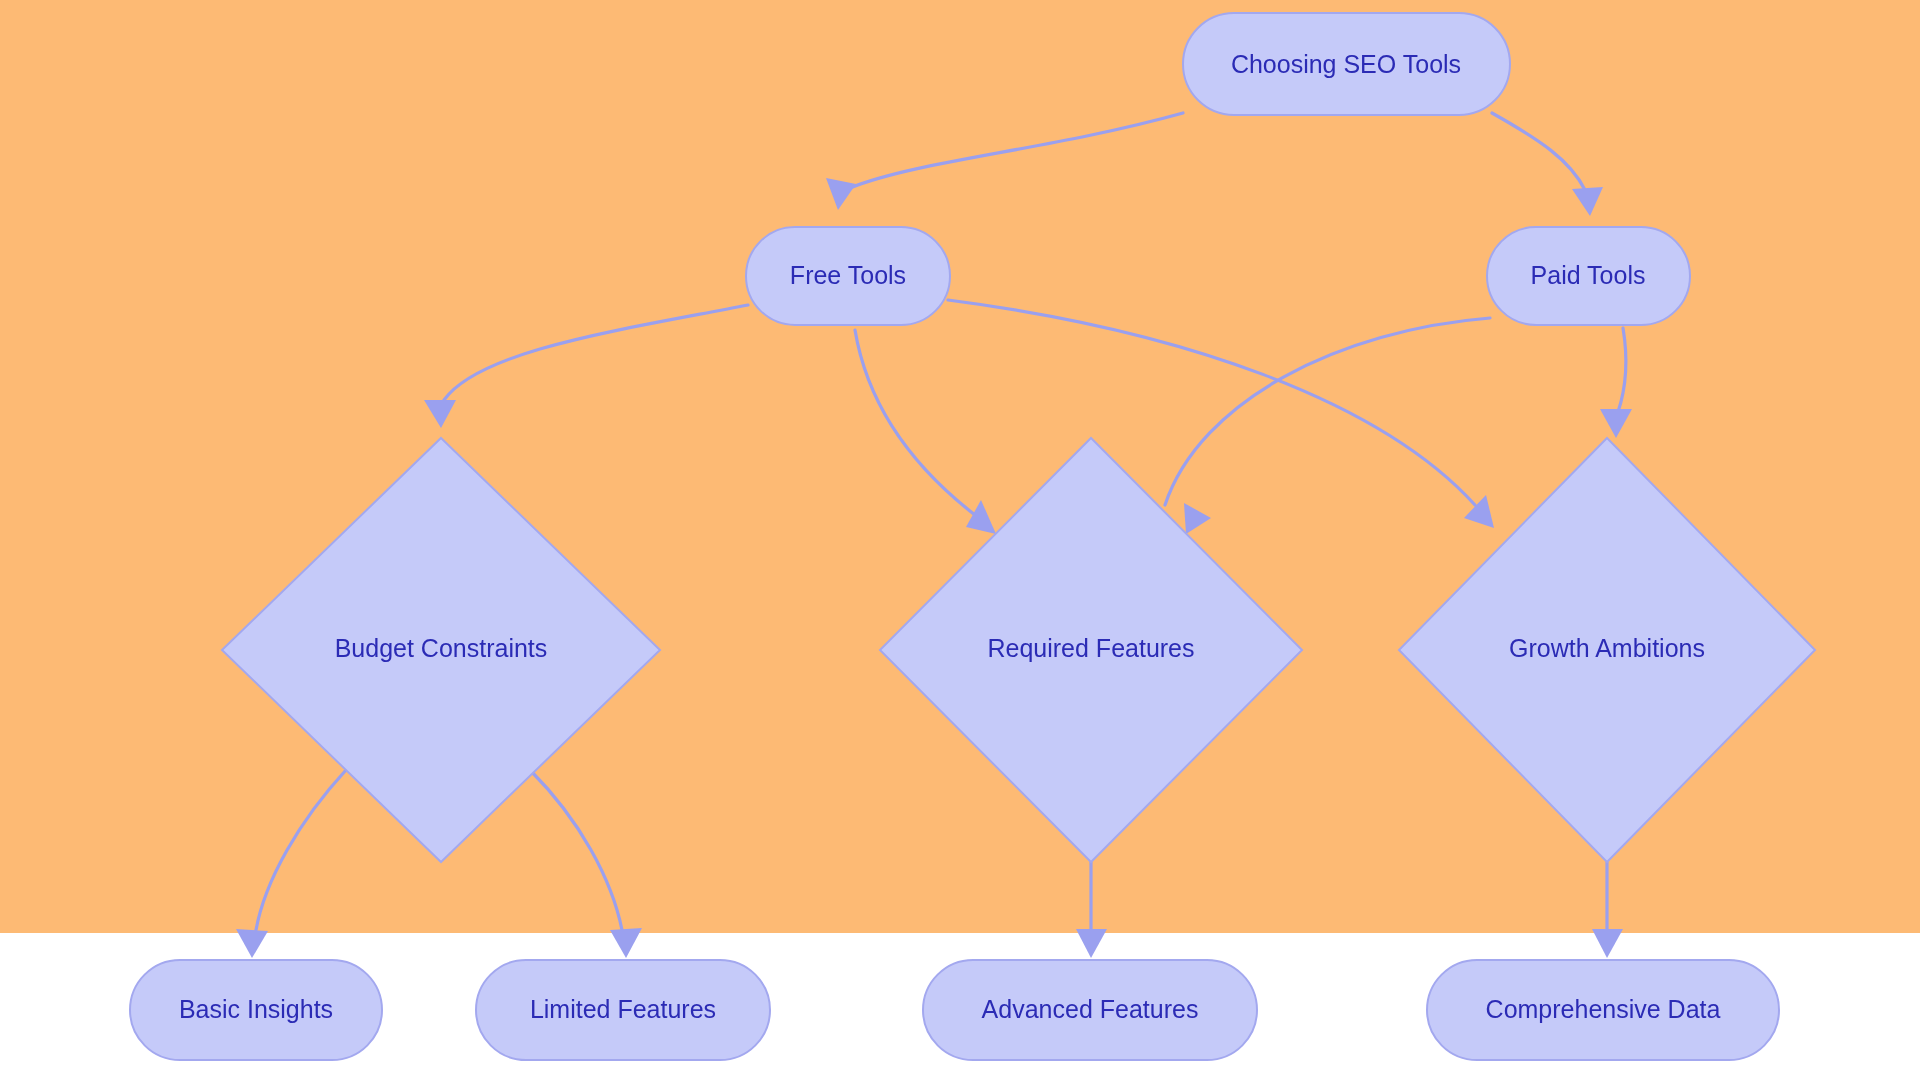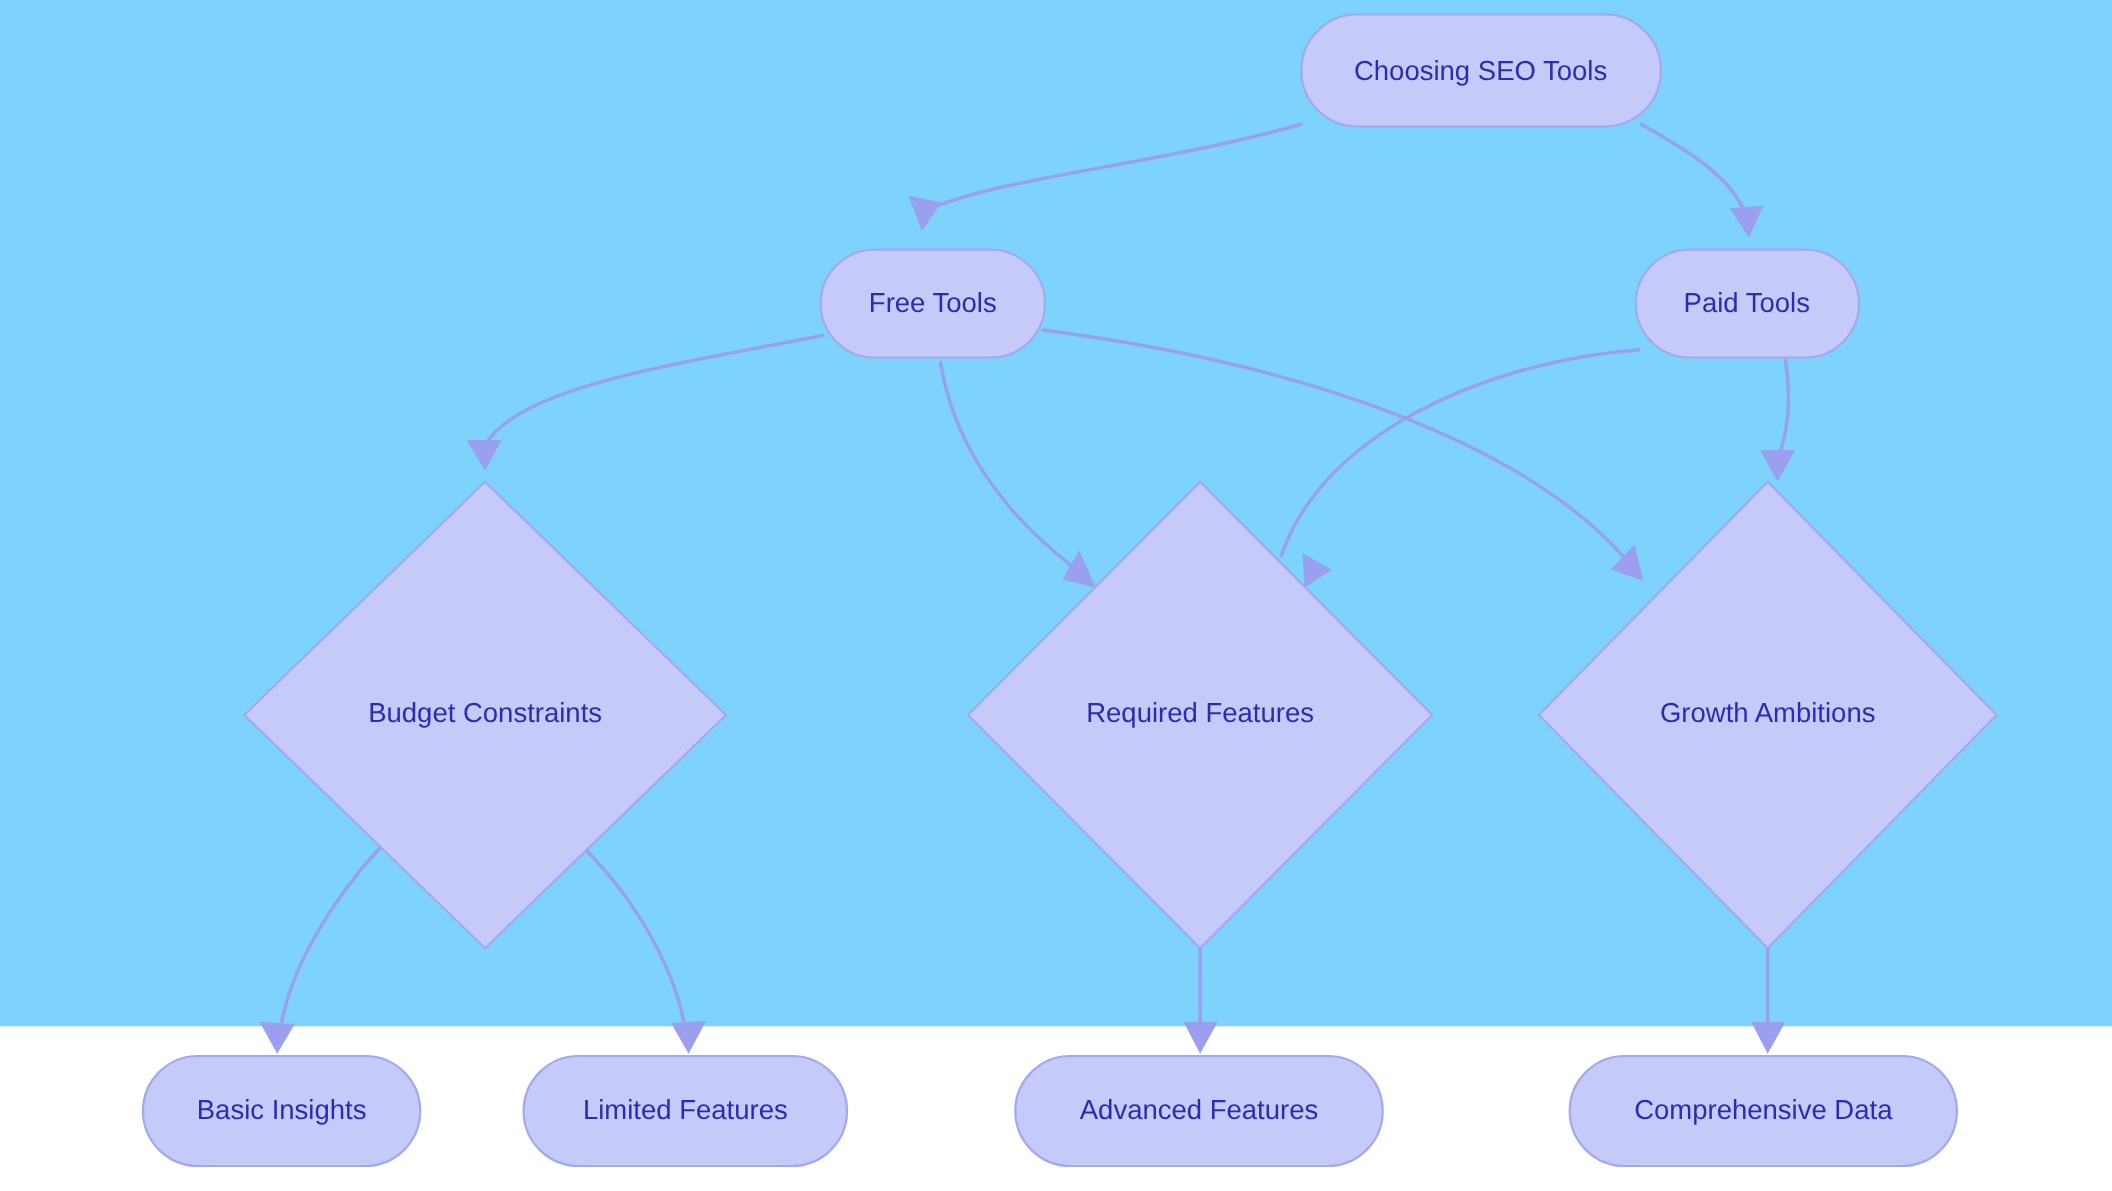--- a/index.html
+++ b/index.html
@@ -11,21 +11,21 @@
   body {
     width: 1920px;
     height: 1083px;
     overflow: hidden;
     font-family: "Liberation Sans", sans-serif;
   }
   #diagram-root {
     position: relative;
     width: 1920px;
     height: 933px;
-    background: #7dd3fc;
+    background: #fdba74;
   }
   svg#flow-canvas {
     position: absolute;
     top: 0;
     left: 0;
     width: 1920px;
     height: 1083px;
     display: block;
   }
   .node-shape {

